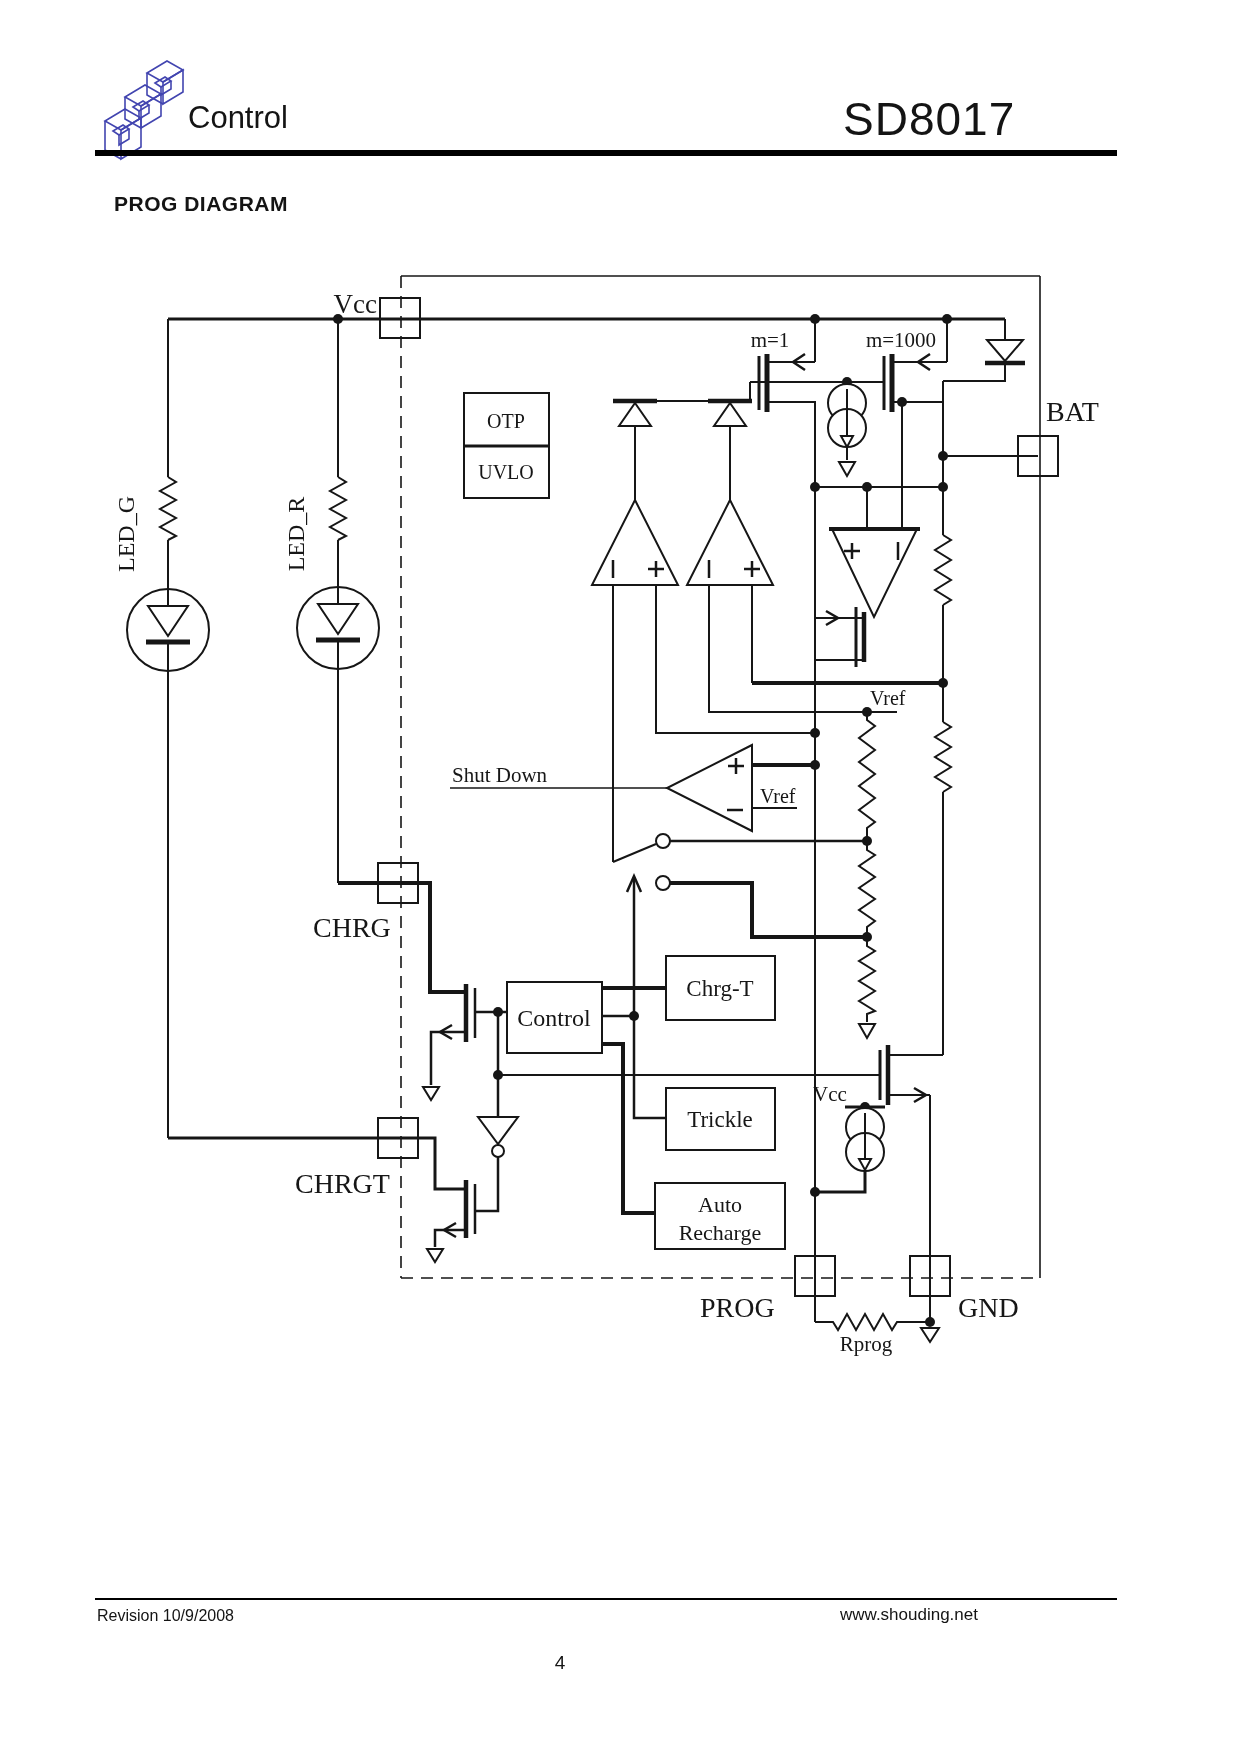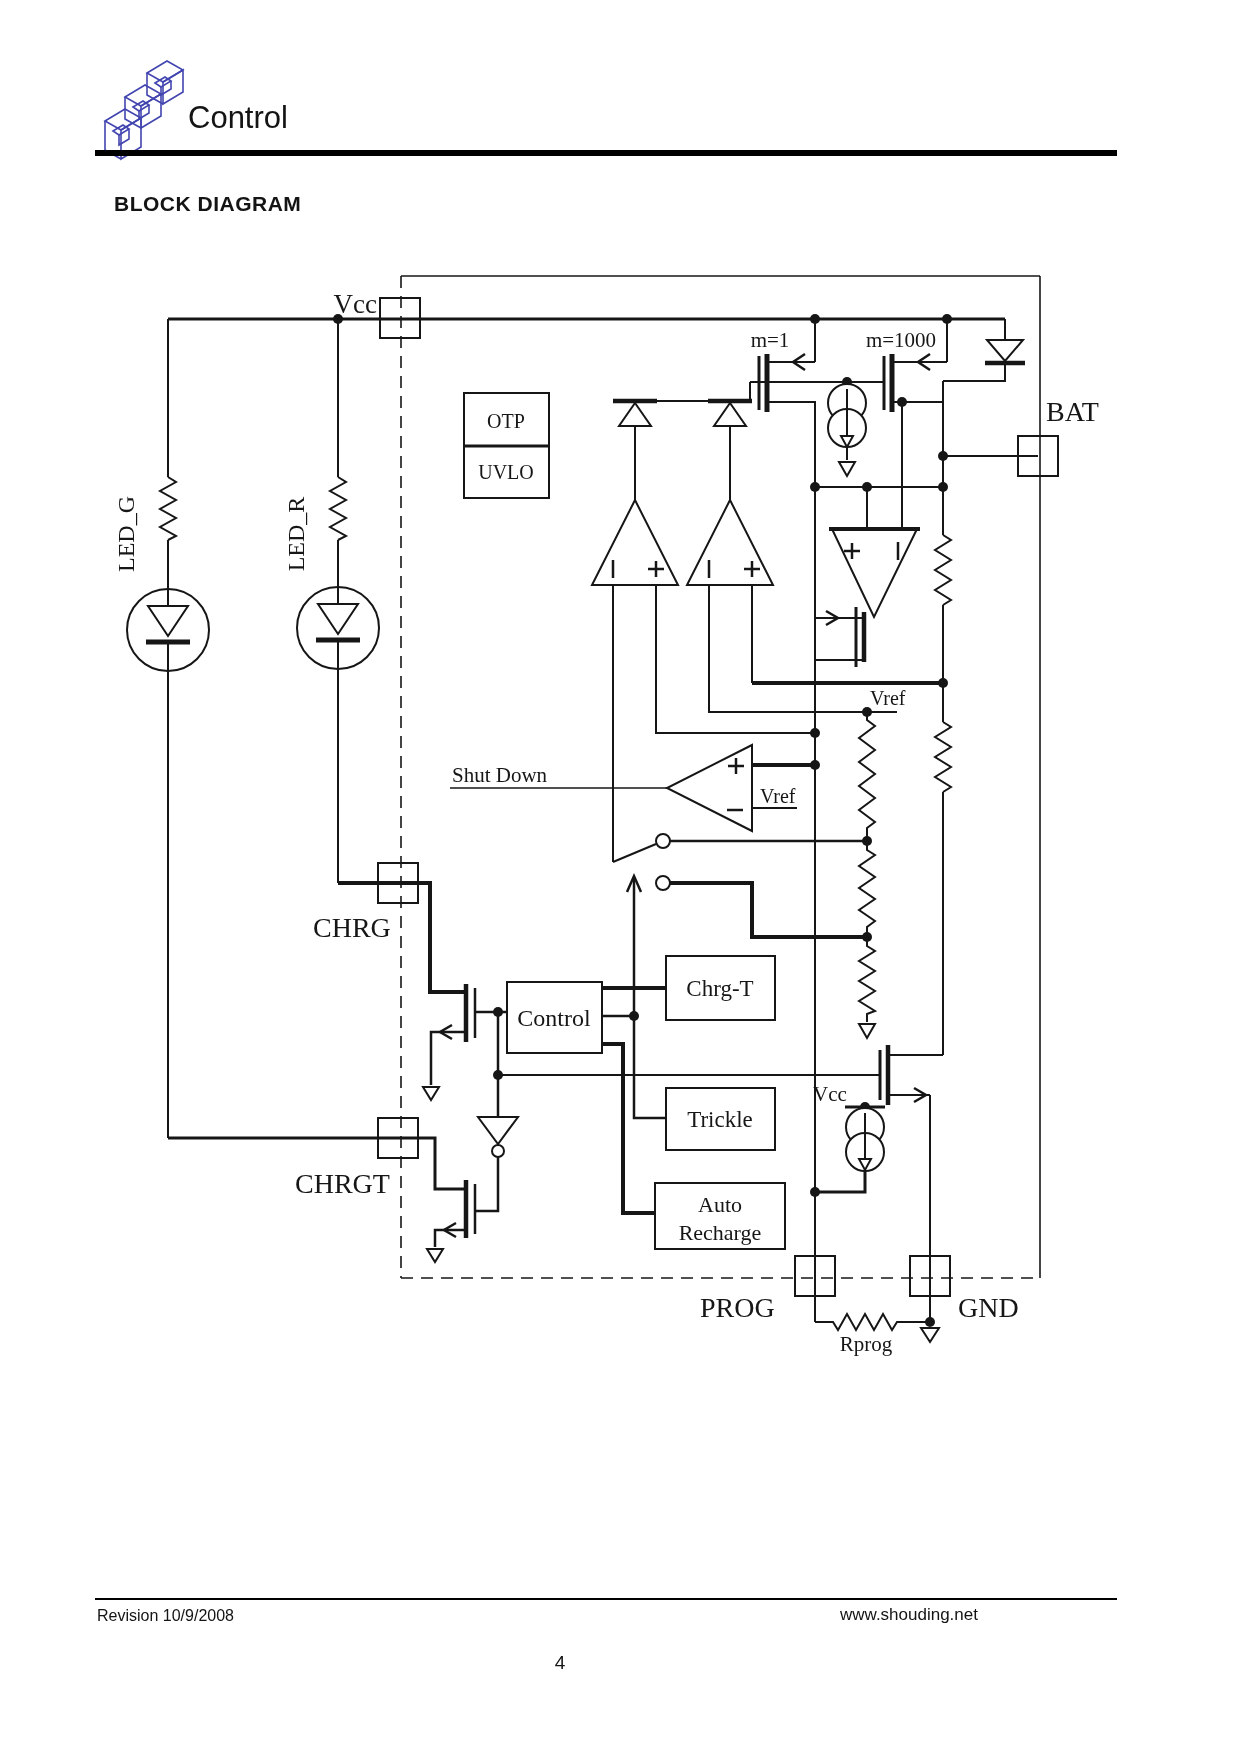--- a/index.html
+++ b/index.html
@@ -59,22 +59,23 @@
       <polyline points="44,56 44,64 54,58 54,50"></polyline>
 
       <polygon points="10,66 30,54 46,63 26,75"></polygon>
       <polygon points="46,63 46,92 26,104 26,75"></polygon>
       <polyline points="10,66 10,95 26,104"></polyline>
       <polygon points="18,76 28,70 34,74 24,80"></polygon>
       <polyline points="24,80 24,90 34,84 34,74"></polyline>
     </g>
   </svg>
   <div id="brand">Control</div>
+  <div id="part-number">SD8017</div>
   <div id="header-rule"></div>
-  <div id="section-title">BLOCK DIAGRAM</div>
+  <div id="section-title">PROG DIAGRAM</div>
 
   <svg id="diagram" width="1240" height="1754" viewBox="0 0 1240 1754">
 
     <g>
       <line class="wire15" x1="401" y1="276" x2="1040" y2="276"></line>
       <line class="wire15" x1="1040" y1="276" x2="1040" y2="1278"></line>
       <line class="dashed" x1="401" y1="276" x2="401" y2="1278"></line>
       <line class="dashed" x1="401" y1="1278" x2="1040" y2="1278"></line>
     </g>
 

